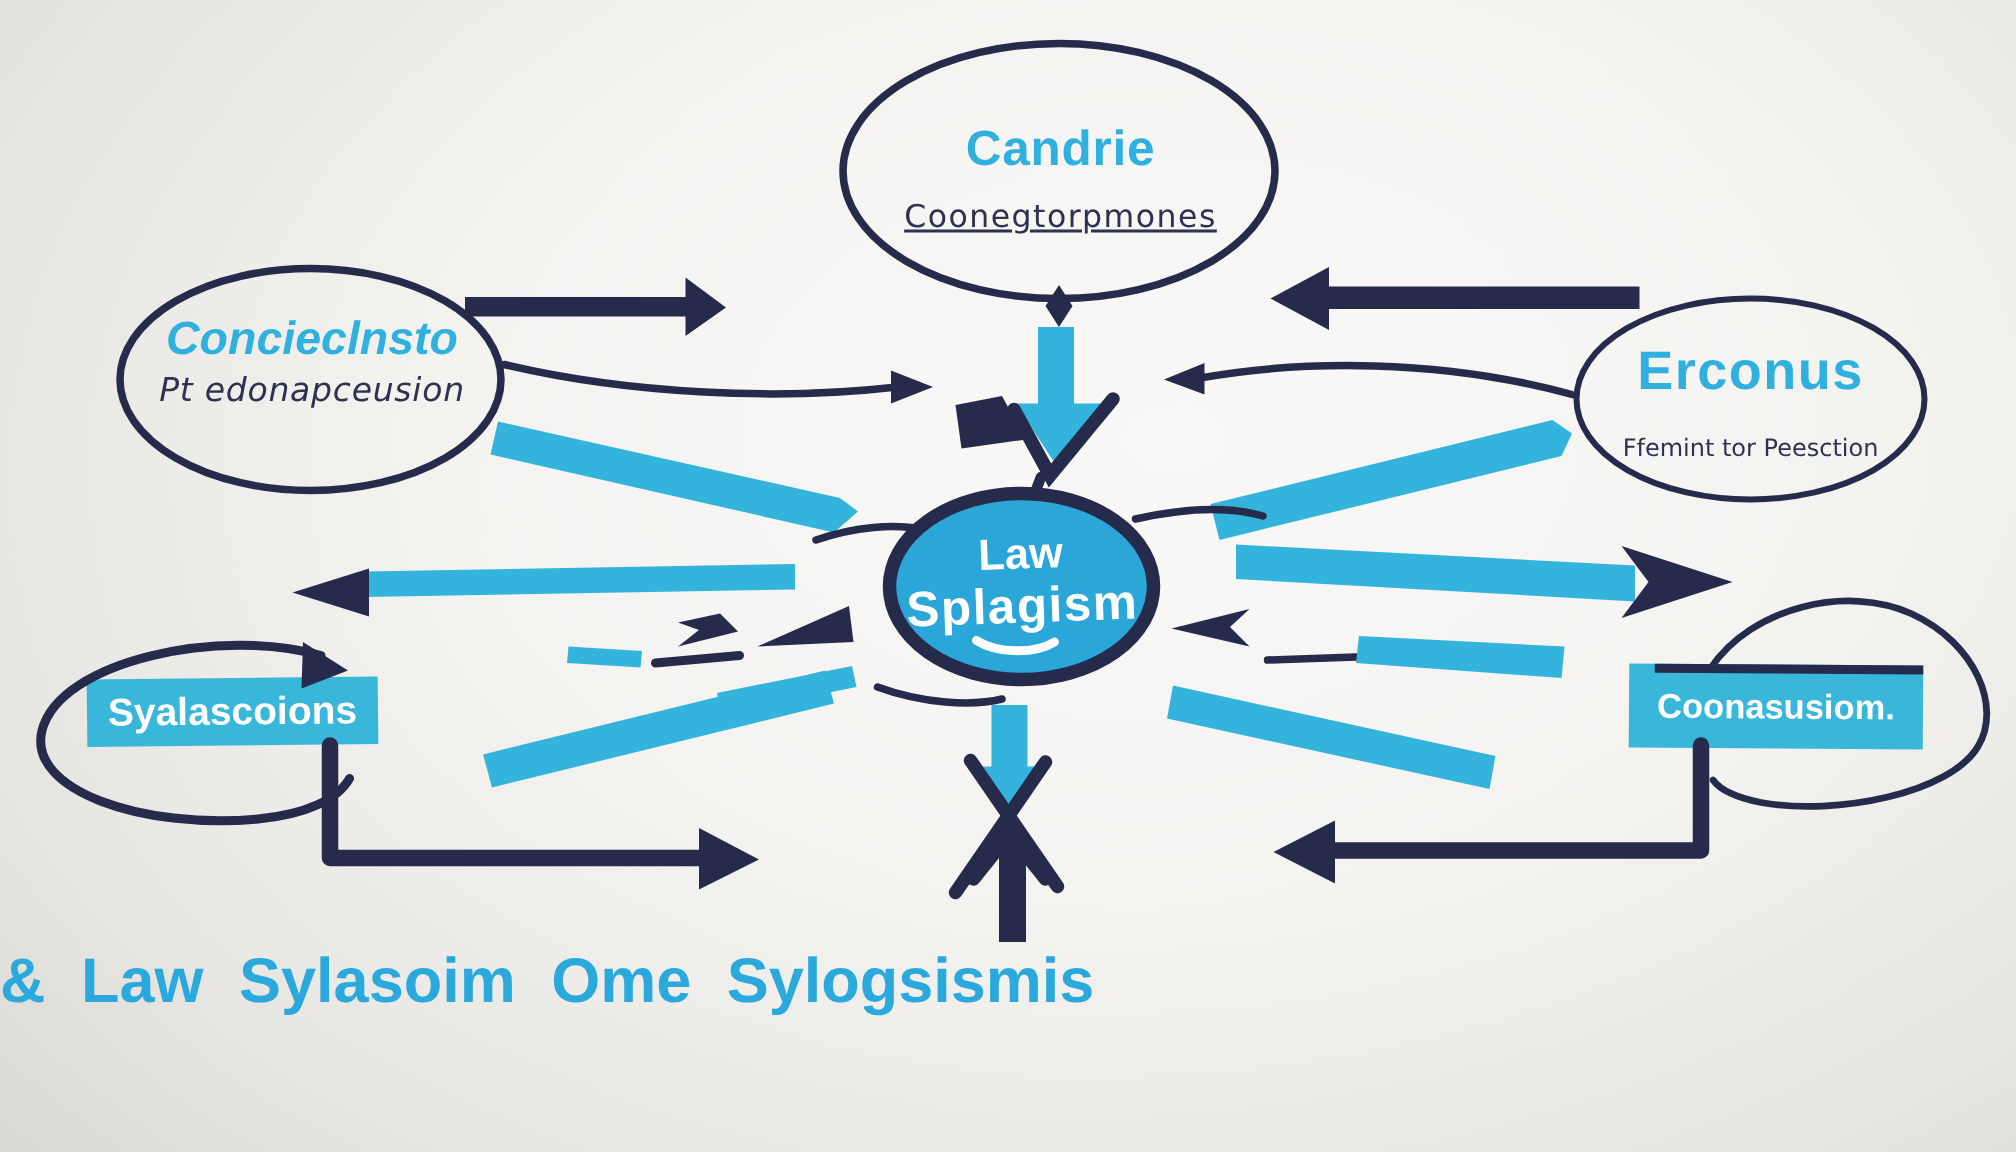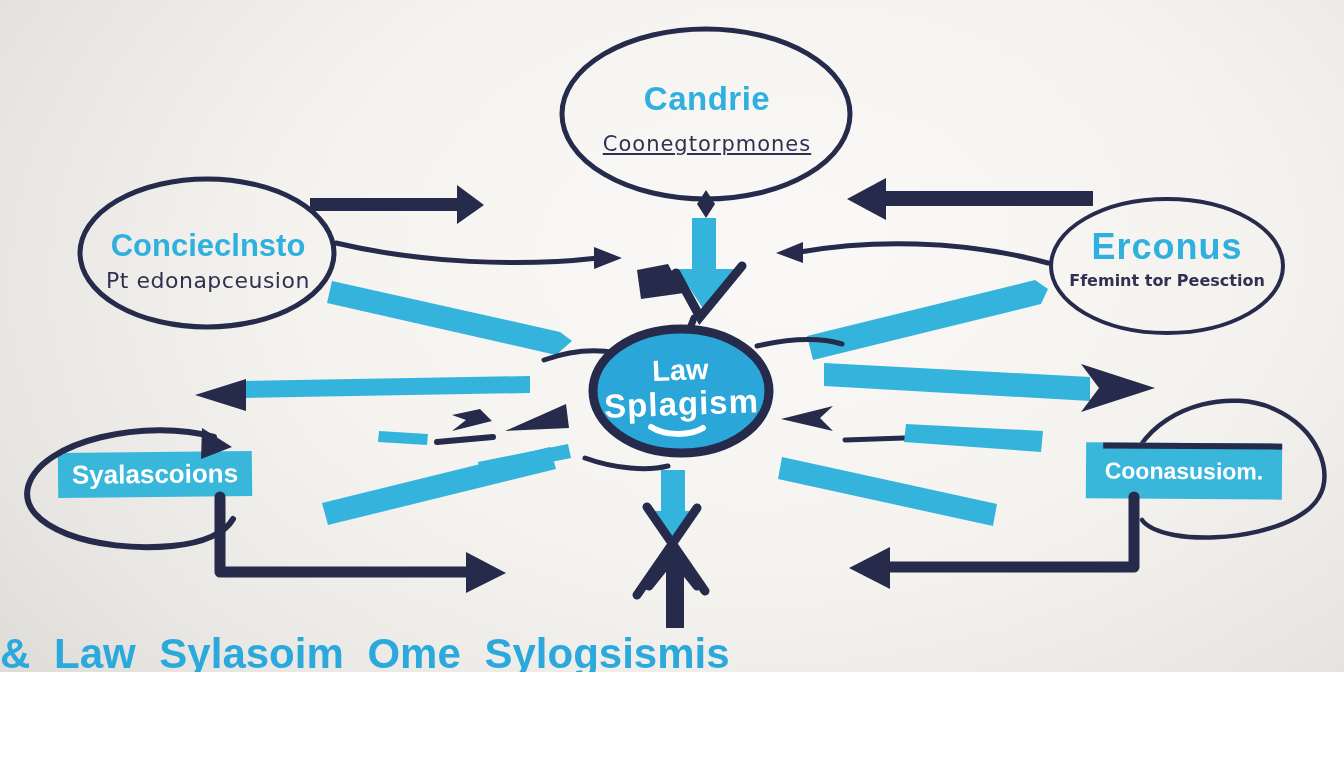--- a/index.html
+++ b/index.html
@@ -1,35 +1,35 @@
 <!DOCTYPE html>
 <html><head>
 <meta charset="utf-8">
 <style>
   html,body{margin:0;padding:0;}
   .stage{
-    position:relative;width:1344px;height:672px;overflow:hidden;
+    position:relative;width:1344px;height:768px;overflow:hidden;
     background:
       radial-gradient(ellipse 1100px 700px at 58% 38%, rgba(250,249,247,.95) 0%, rgba(244,243,240,.9) 45%, rgba(232,230,226,.85) 75%, rgba(216,214,209,.9) 100%),
       linear-gradient(115deg,#dcdad5 0%,#f2f1ee 30%,#f5f4f1 60%,#e4e2dd 100%);
     font-family:"Liberation Sans",sans-serif;
   }
   svg{position:absolute;left:0;top:0;}
   .node{position:absolute;text-align:center;}
   .t1{font-weight:bold;color:#2fb0df;}
   .t2{color:#2e3150;font-family:"DejaVu Sans",sans-serif;}
   .top-node{left:562px;top:80px;width:290px;}
   .top-node .t1{font-size:33px;letter-spacing:.5px;}
   .top-node .t2{font-size:21px;margin-top:14px;letter-spacing:1px;text-decoration:underline;}
-  .left-node{left:80px;top:228px;width:256px;}
+  .left-node{left:80px;top:208px;width:256px;font-style:italic;}
   .left-node .t1{font-size:31px;}
   .left-node .t2{font-size:22px;margin-top:4px;letter-spacing:.5px;}
   .right-node{left:1050px;top:226px;width:234px;}
   .right-node .t1{font-size:36px;letter-spacing:1px;}
-  .right-node .t2{font-size:16px;margin-top:3px;font-weight:bold;}
+  .right-node .t2{font-size:16px;margin-top:21px;}
   .center-node{left:592px;top:354px;width:178px;color:#fff;transform:rotate(-2deg);}
   .center-node .c1{font-size:29px;font-weight:bold;}
   .center-node .c2{font-size:33px;font-weight:bold;margin-top:-2px;letter-spacing:1px;}
   .box-label{position:absolute;color:#fff;font-weight:bold;display:flex;align-items:center;justify-content:center;}
   .left-box-label{left:58px;top:452px;width:194px;height:45px;font-size:26px;transform:rotate(-.6deg);}
   .right-box-label{left:1086px;top:445px;width:196px;height:52px;font-size:23px;transform:rotate(.4deg);}
   .caption{position:absolute;left:0;top:630px;width:1344px;text-align:left;
     color:#2ba9dc;font-weight:bold;font-size:42px;letter-spacing:0px;word-spacing:12px;}
 </style>
 </head>

